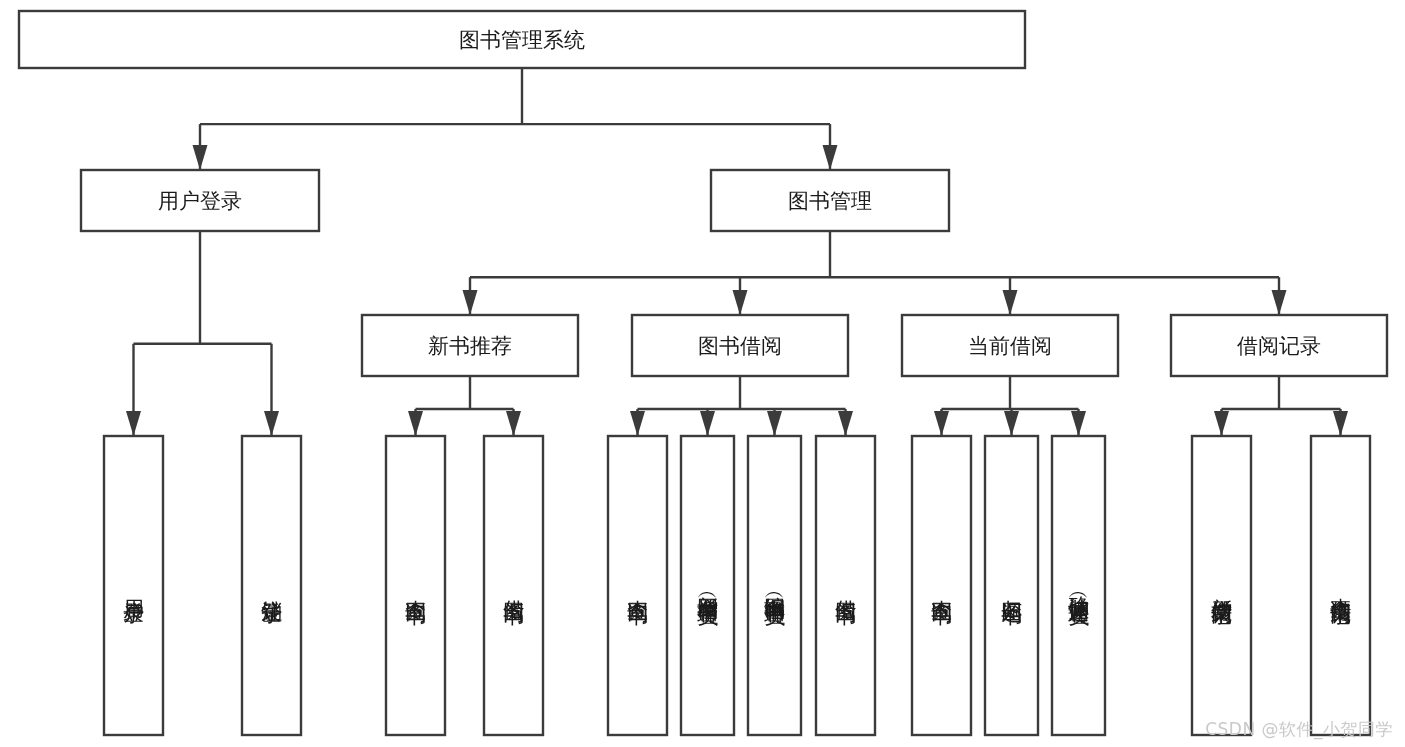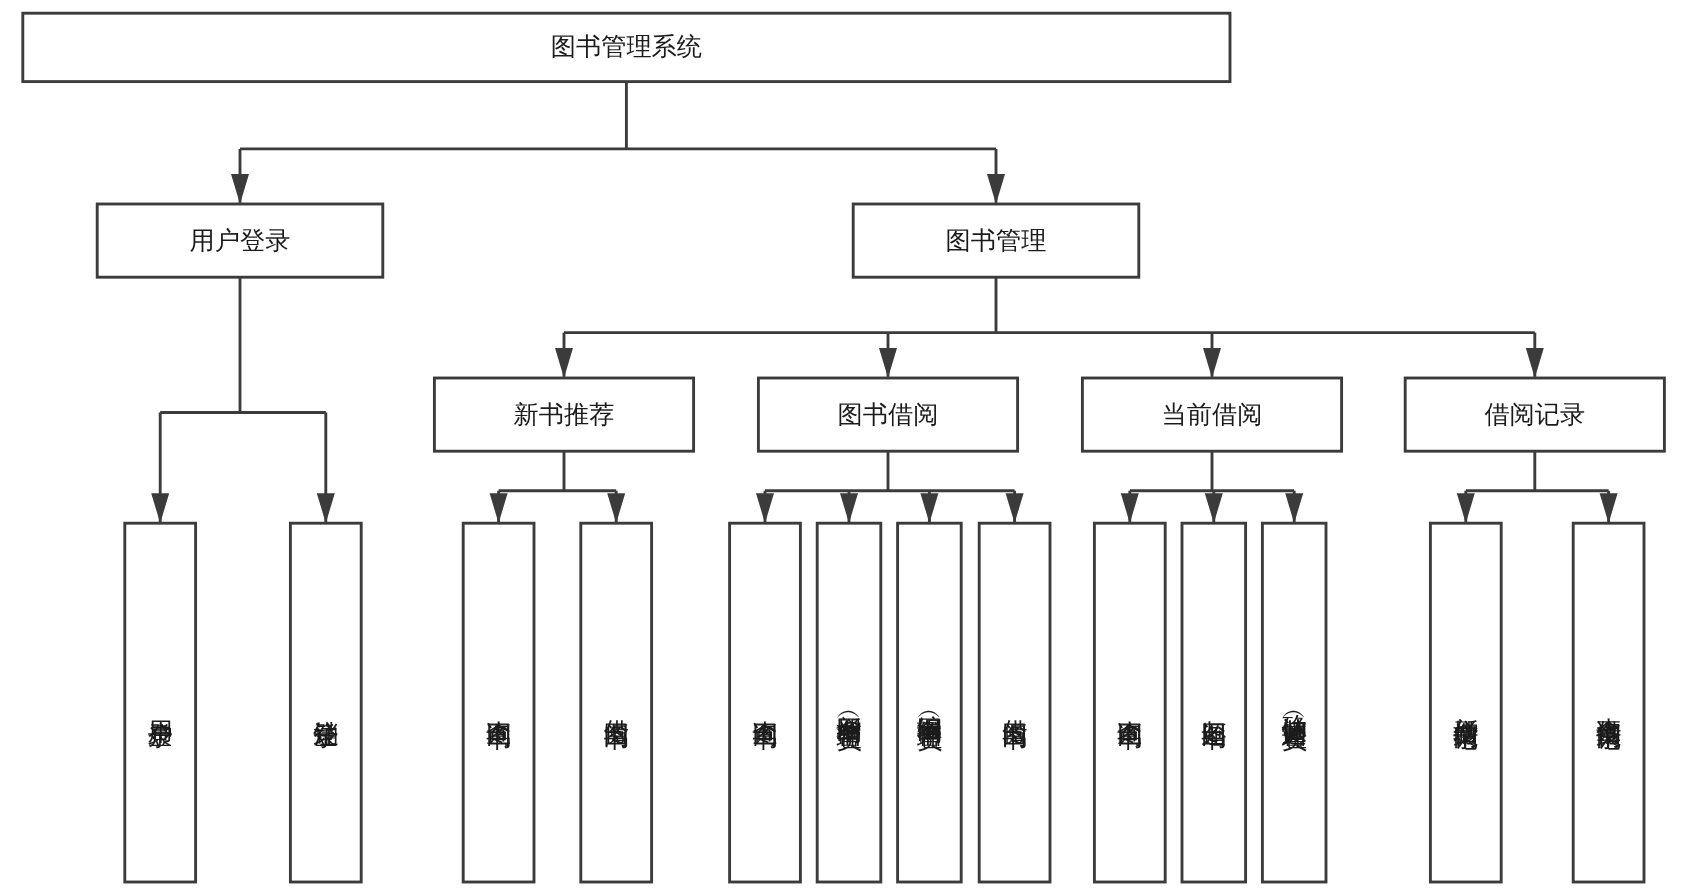--- a/index.html
+++ b/index.html
@@ -174,13 +174,14 @@
       <div class="node-label-v" style="left: 608px; top: 436px; width: 59px; height: 299px;">查询图书</div>
       <div class="node-label-v" style="left: 681px; top: 436px; width: 53px; height: 299px;">新增图书（管理员）</div>
       <div class="node-label-v" style="left: 748px; top: 436px; width: 53px; height: 299px;">编辑图书（管理员）</div>
       <div class="node-label-v" style="left: 816px; top: 436px; width: 59px; height: 299px;">借阅图书</div>
       <div class="node-label-v" style="left: 912px; top: 436px; width: 59px; height: 299px;">查询图书</div>
       <div class="node-label-v" style="left: 985px; top: 436px; width: 53px; height: 299px;">归还图书</div>
       <div class="node-label-v" style="left: 1052px; top: 436px; width: 53px; height: 299px;">确认归还（管理员）</div>
       <div class="node-label-v" style="left: 1192px; top: 436px; width: 59px; height: 299px;">新增借阅记录</div>
       <div class="node-label-v" style="left: 1311px; top: 436px; width: 59px; height: 299px;">查询借阅记录</div>
     </div>
+  <div class="watermark">CSDN @软件_小贺同学</div>
 </div>
 
 </body></html>

